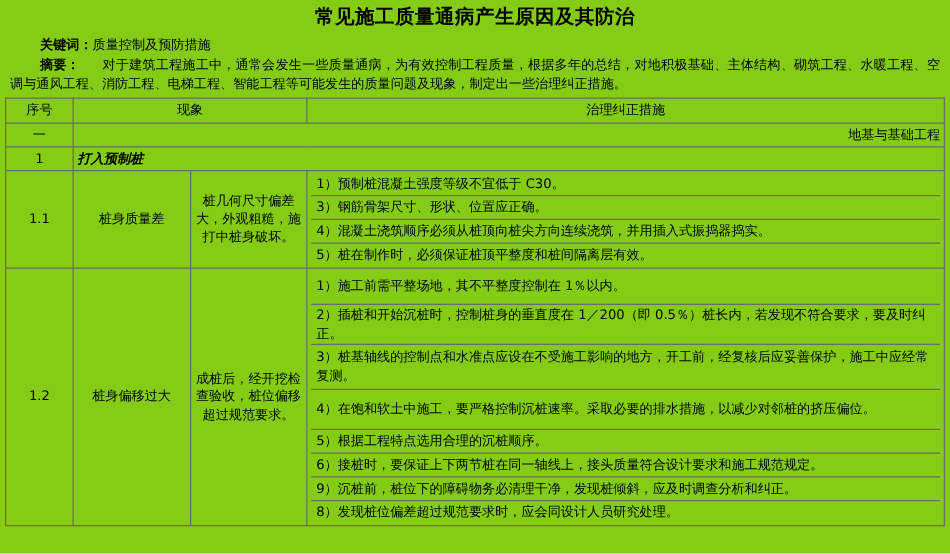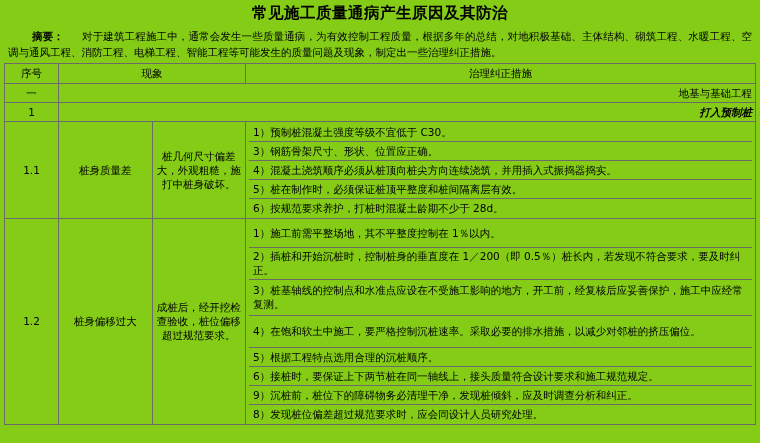--- a/index.html
+++ b/index.html
@@ -72,21 +72,21 @@
   th.hdr {
     font-weight: normal;
     text-align: center;
     height: 17px;
   }
   td.section-row {
     text-align: right;
     height: 16px;
   }
   td.sub-section-row {
-    text-align: right;
+    text-align: left;
     height: 16px;
     font-weight: bold;
     font-style: italic;
   }
 
   
   td.meas-host {
     padding: 0;
     vertical-align: top;
   }
@@ -115,20 +115,23 @@
 </style>
 </head>
 <body>
 
 <div class="page">
 
   <div class="doc-title">常见施工质量通病产生原因及其防治</div>
 
   <div class="abstract-block">
     <div class="abs-line abs-indent">
+      <span class="kw-label">关键词：</span><span>质量控制及预防措施</span>
+    </div>
+    <div class="abs-line abs-indent">
       <span class="abs-label">摘要：</span><span class="abs-gap"></span><span>对于建筑工程施工中，通常会发生一些质量通病，为有效控制工程质量，根据多年的总结，对地积极基础、主体结构、砌筑工程、水暖工程、空调与通风工程、消防工程、电梯工程、智能工程等可能发生的质量问题及现象，制定出一些治理纠正措施。</span>
     </div>
   </div>
 
   <table class="main">
     <thead>
       <tr>
         <th class="hdr col-no">序号</th>
         <th class="hdr" colspan="2" style="width:180px">现象</th>
         <th class="hdr col-meas" style="text-align:center">治理纠正措施</th>
@@ -156,23 +159,20 @@
                 </tr>
               <tr>
                   <td class="m-h18">3）钢筋骨架尺寸、形状、位置应正确。</td>
                 </tr>
               <tr>
                   <td class="m-h18">4）混凝土浇筑顺序必须从桩顶向桩尖方向连续浇筑，并用插入式振捣器捣实。</td>
                 </tr>
               <tr>
                   <td class="m-h18">5）桩在制作时，必须保证桩顶平整度和桩间隔离层有效。</td>
                 </tr>
-              <tr>
-                  <td class="m-h18">6）按规范要求养护，打桩时混凝土龄期不少于 28d。</td>
-                </tr>
             </tbody>
           </table>
         </td>
       </tr>
 
       <tr>
         <td class="col-no">1.2</td>
         <td class="col-name nm">桩身偏移过大</td>
         <td class="col-desc nm">成桩后，经开挖检查验收，桩位偏移超过规范要求。</td>
         <td class="col-meas meas-host">

